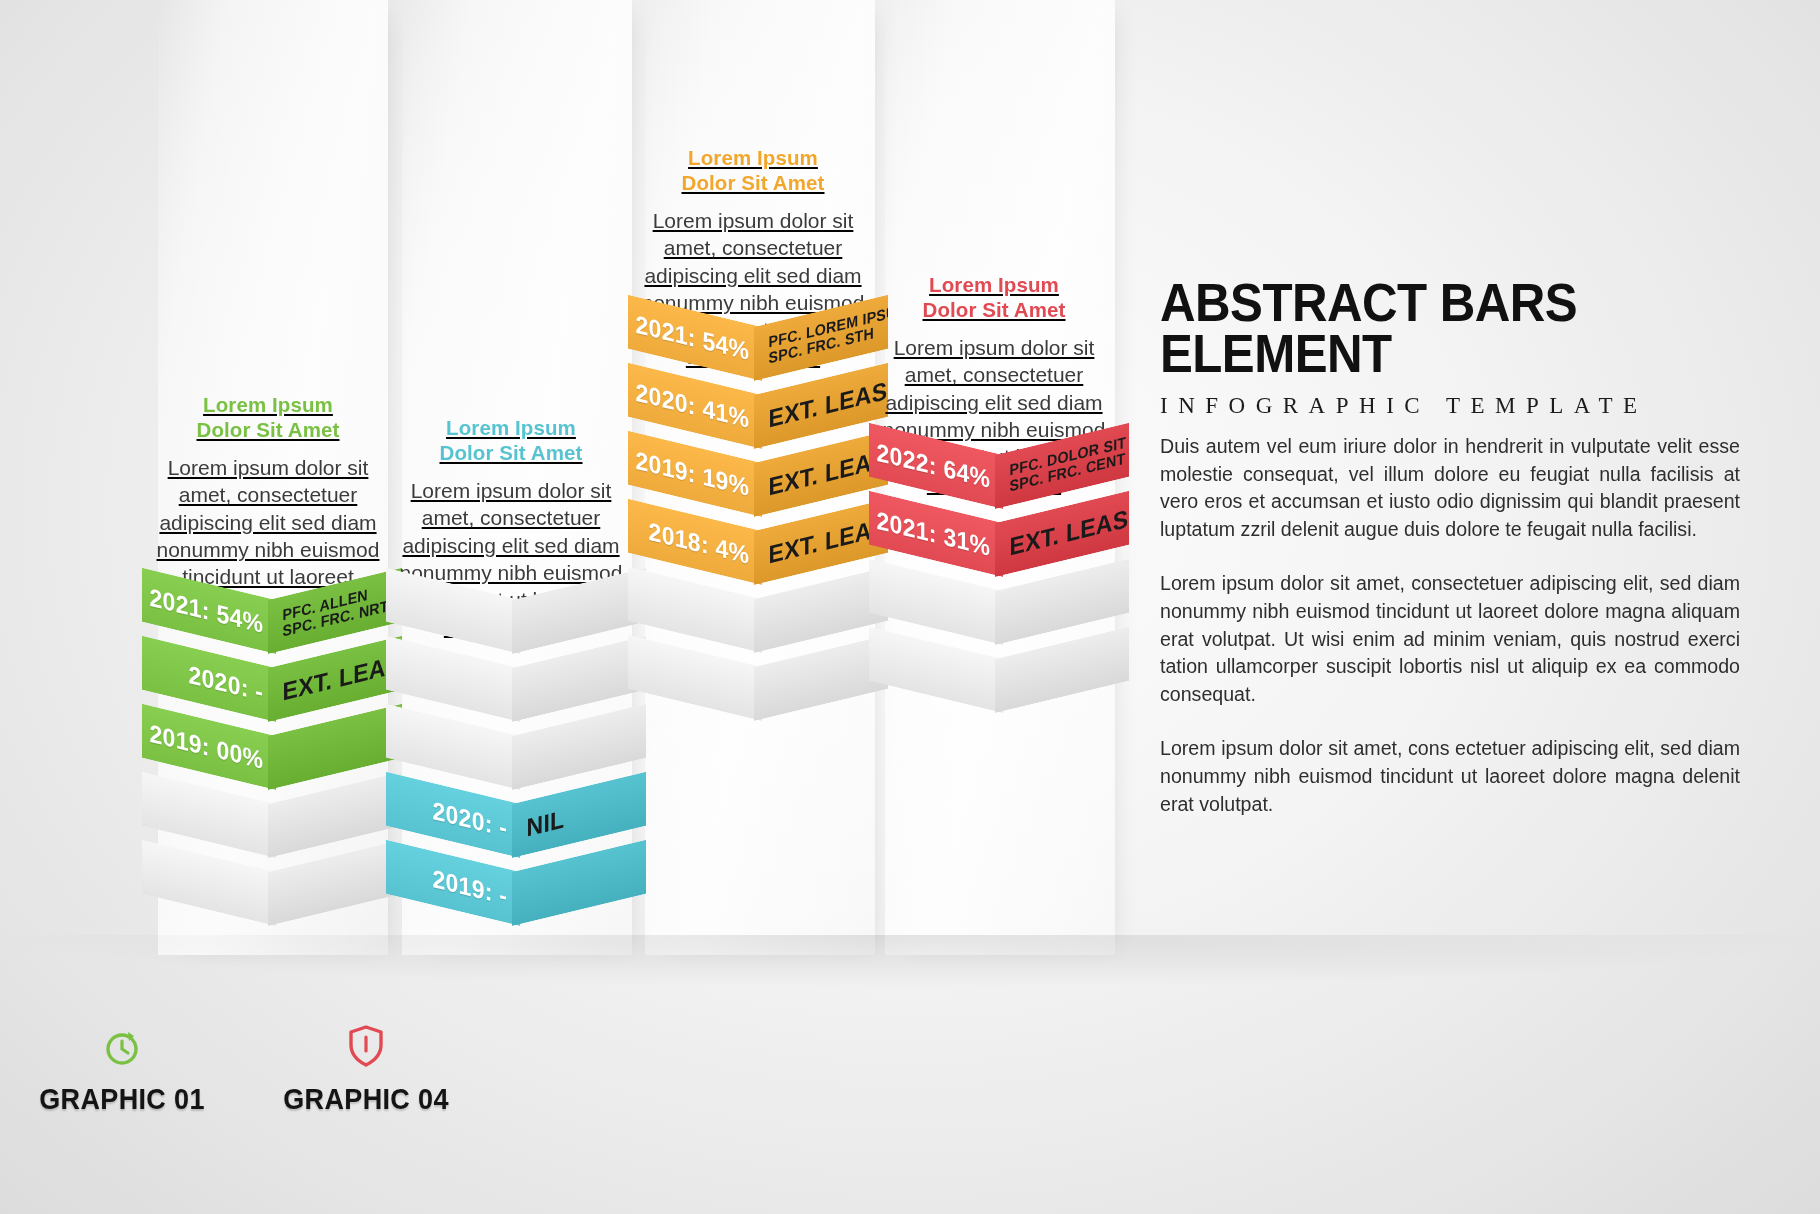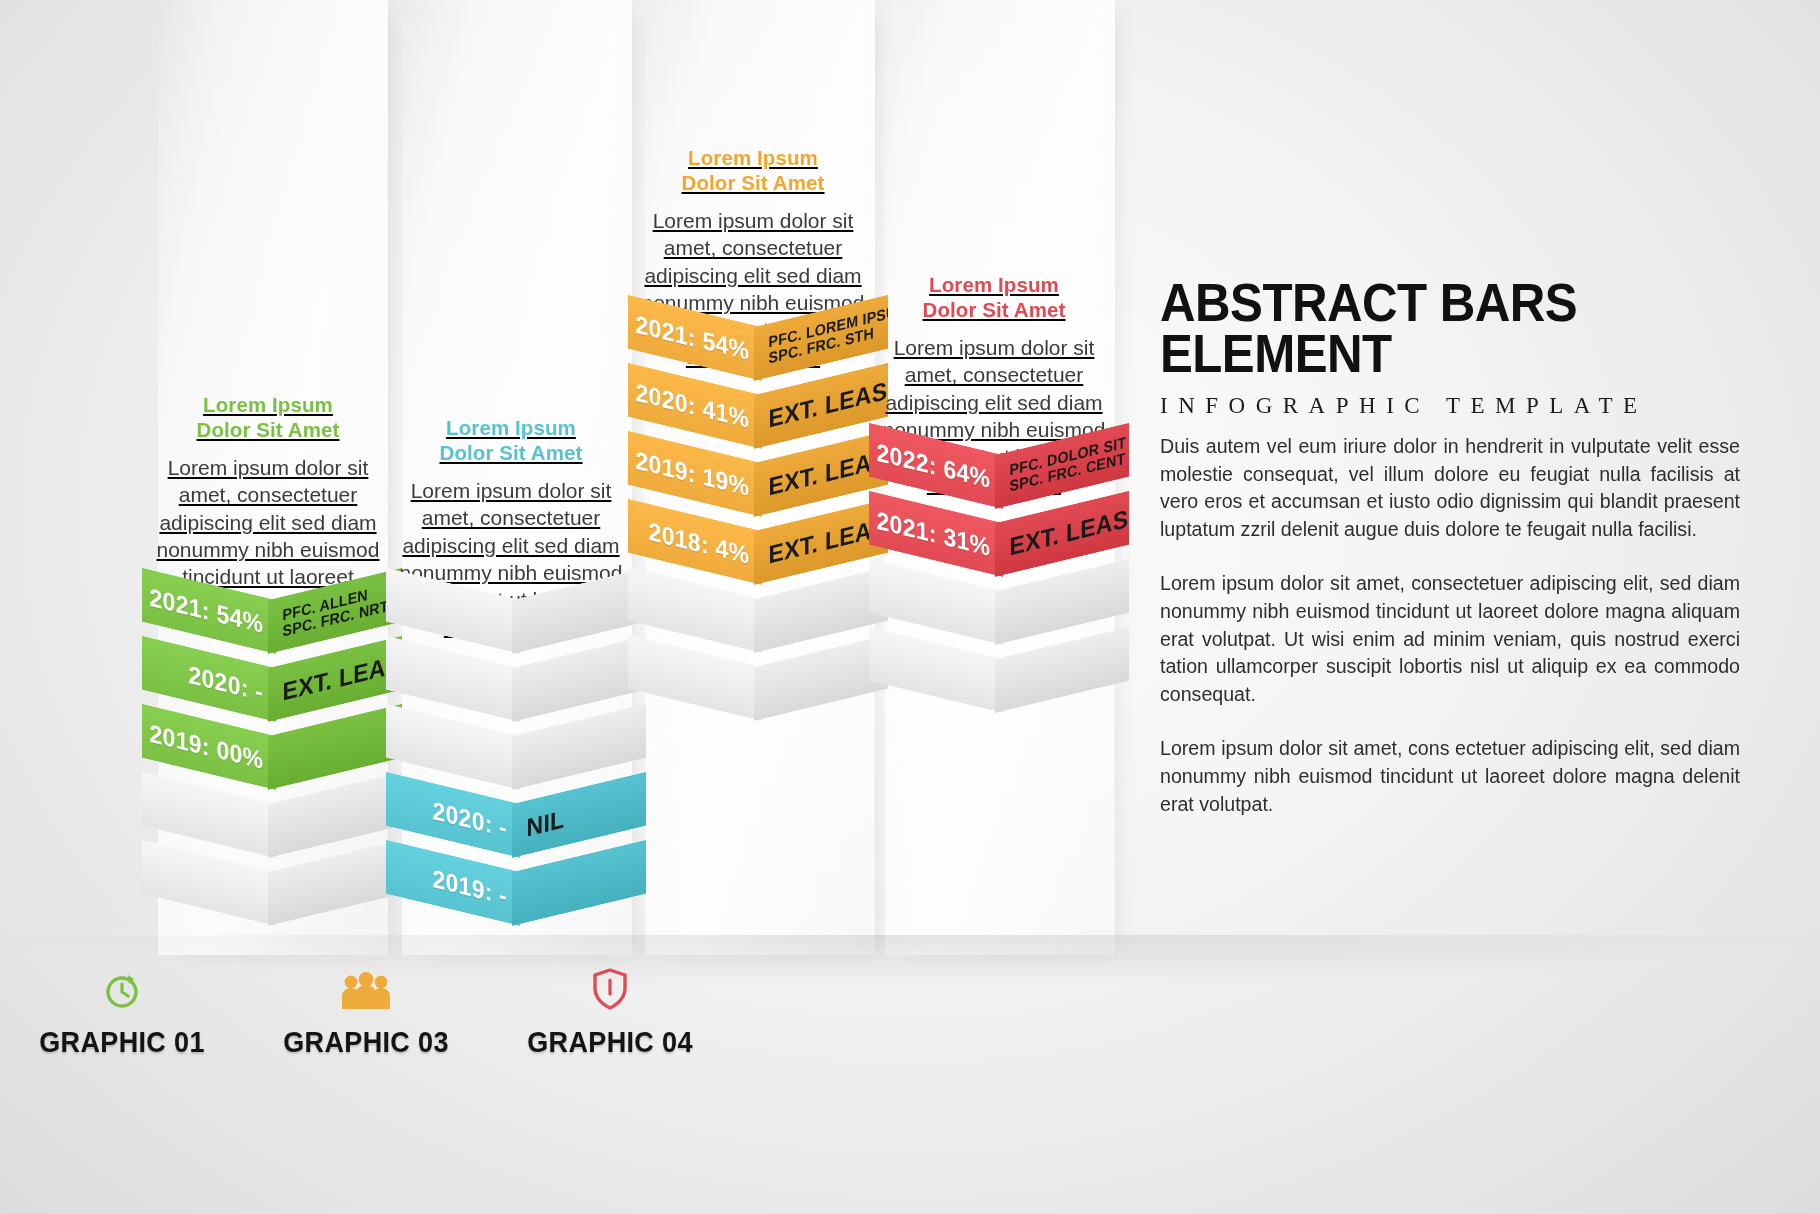--- a/index.html
+++ b/index.html
@@ -51,21 +51,21 @@
   .article h1{margin:0;font-size:53px;line-height:.96;font-weight:bold;letter-spacing:-.6px;
      font-family:"Liberation Sans Narrow","Liberation Sans",sans-serif;color:#111;transform:scaleX(.93);transform-origin:left center;}
   .article .sub{margin:13px 0 14px 0;font-size:23px;letter-spacing:10.5px;color:#1c1c1c;font-family:Liberation Serif, serif;}
   .article p{margin:0 0 26px 0;font-size:19.6px;line-height:1.42;color:#2e2e2e;text-align:justify;}
 
   
   .ground{position:absolute;left:0;top:935px;width:1820px;height:52px;
      background:radial-gradient(ellipse at 50% 0%, rgba(0,0,0,.10) 0%, rgba(0,0,0,.04) 45%, rgba(0,0,0,0) 72%);}
 
   
-  .footer{position:absolute;top:965px;left:0;width:1110px;display:flex;}
+  .footer{position:absolute;top:1022px;left:0;width:1110px;display:flex;}
   .fitem{width:244px;display:flex;flex-direction:column;align-items:center;}
   .fitem .ico{height:46px;display:flex;align-items:flex-end;justify-content:center;margin-bottom:14px;}
   .fitem .cap{font-family:"Liberation Sans Narrow","Liberation Sans",sans-serif;
      font-weight:bold;font-size:30px;letter-spacing:.4px;color:#141414;transform:scaleX(.9);
      text-shadow:0 2px 2px rgba(0,0,0,.18);}
 </style>
 </head>
 <body>
 
 <div class="stage">
@@ -320,33 +320,20 @@
           <svg width="40" height="40" viewBox="0 0 40 40">
             <circle cx="20" cy="21" r="14" fill="none" stroke="#7ac143" stroke-width="3.4"></circle>
             <path d="M20 13 L20 21 L26 25" fill="none" stroke="#7ac143" stroke-width="3.2" stroke-linecap="round"></path>
             <path d="M26 4 l6 4 -5 5z" fill="#7ac143"></path>
           </svg>
         </div>
         <div class="cap">GRAPHIC 01</div>
       </div>
       <div class="fitem">
         <div class="ico">
-          <svg width="52" height="40" viewBox="0 0 52 40">
-            <circle cx="11" cy="11" r="6.4" fill="#eeab3c"></circle>
-            <circle cx="26" cy="8.5" r="7.4" fill="#eeab3c"></circle>
-            <circle cx="41" cy="11" r="6.4" fill="#eeab3c"></circle>
-            <path d="M2 38V25c0-4.6 4-8 9-8s9 3.4 9 8v13z" fill="#eeab3c"></path>
-            <path d="M16 38V23c0-5.2 4.5-9 10-9s10 3.8 10 9v15z" fill="#eeab3c"></path>
-            <path d="M32 38V25c0-4.6 4-8 9-8s9 3.4 9 8v13z" fill="#eeab3c"></path>
-          </svg>
-        </div>
-        <div class="cap">GRAPHIC 03</div>
-      </div>
-      <div class="fitem">
-        <div class="ico">
           <svg width="38" height="44" viewBox="0 0 38 44">
             <path d="M19 3 L34 8 v13c0 10-7 16-15 20C11 37 4 31 4 21V8z" fill="none" stroke="#e14a52" stroke-width="3.4" stroke-linejoin="round"></path>
             <path d="M19 13 v14" stroke="#e14a52" stroke-width="3.2" stroke-linecap="round"></path>
           </svg>
         </div>
         <div class="cap">GRAPHIC 04</div>
       </div>
     </div>
 
 </div>

